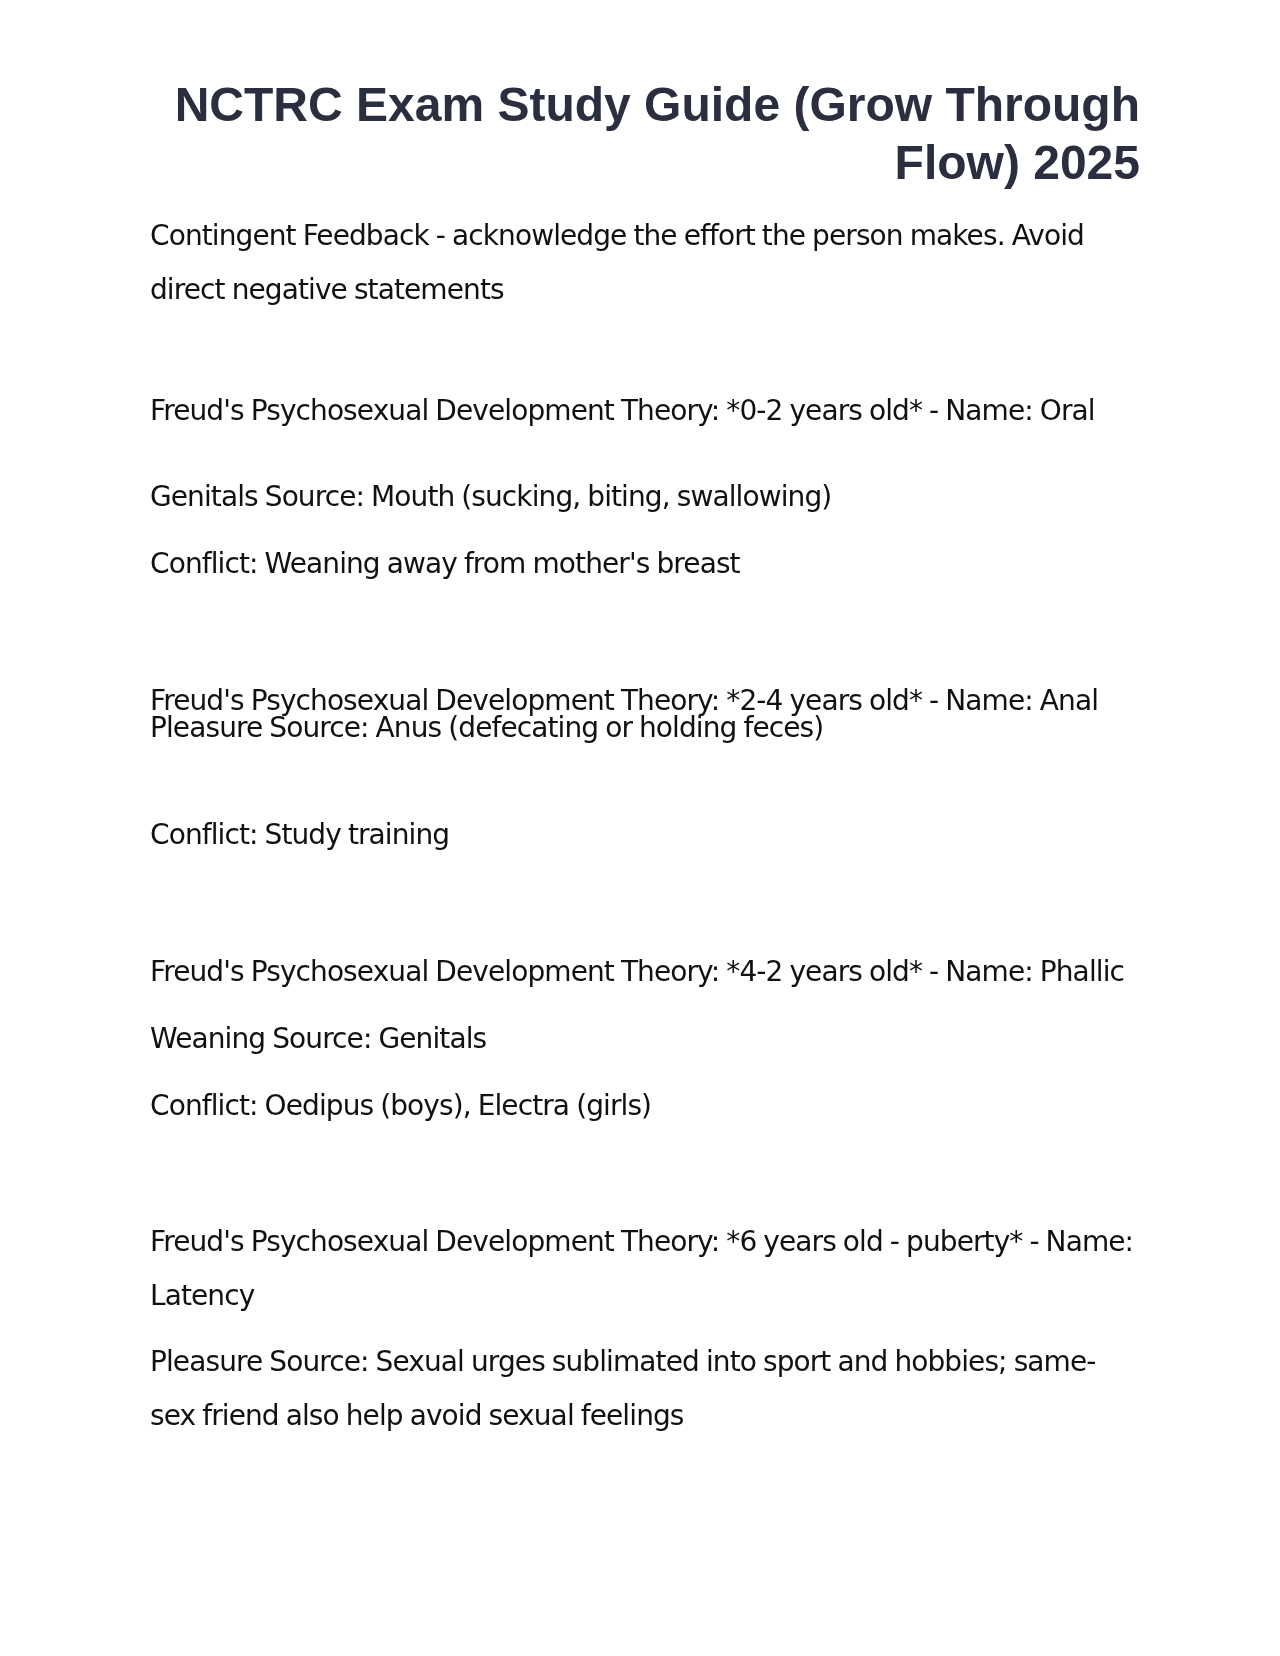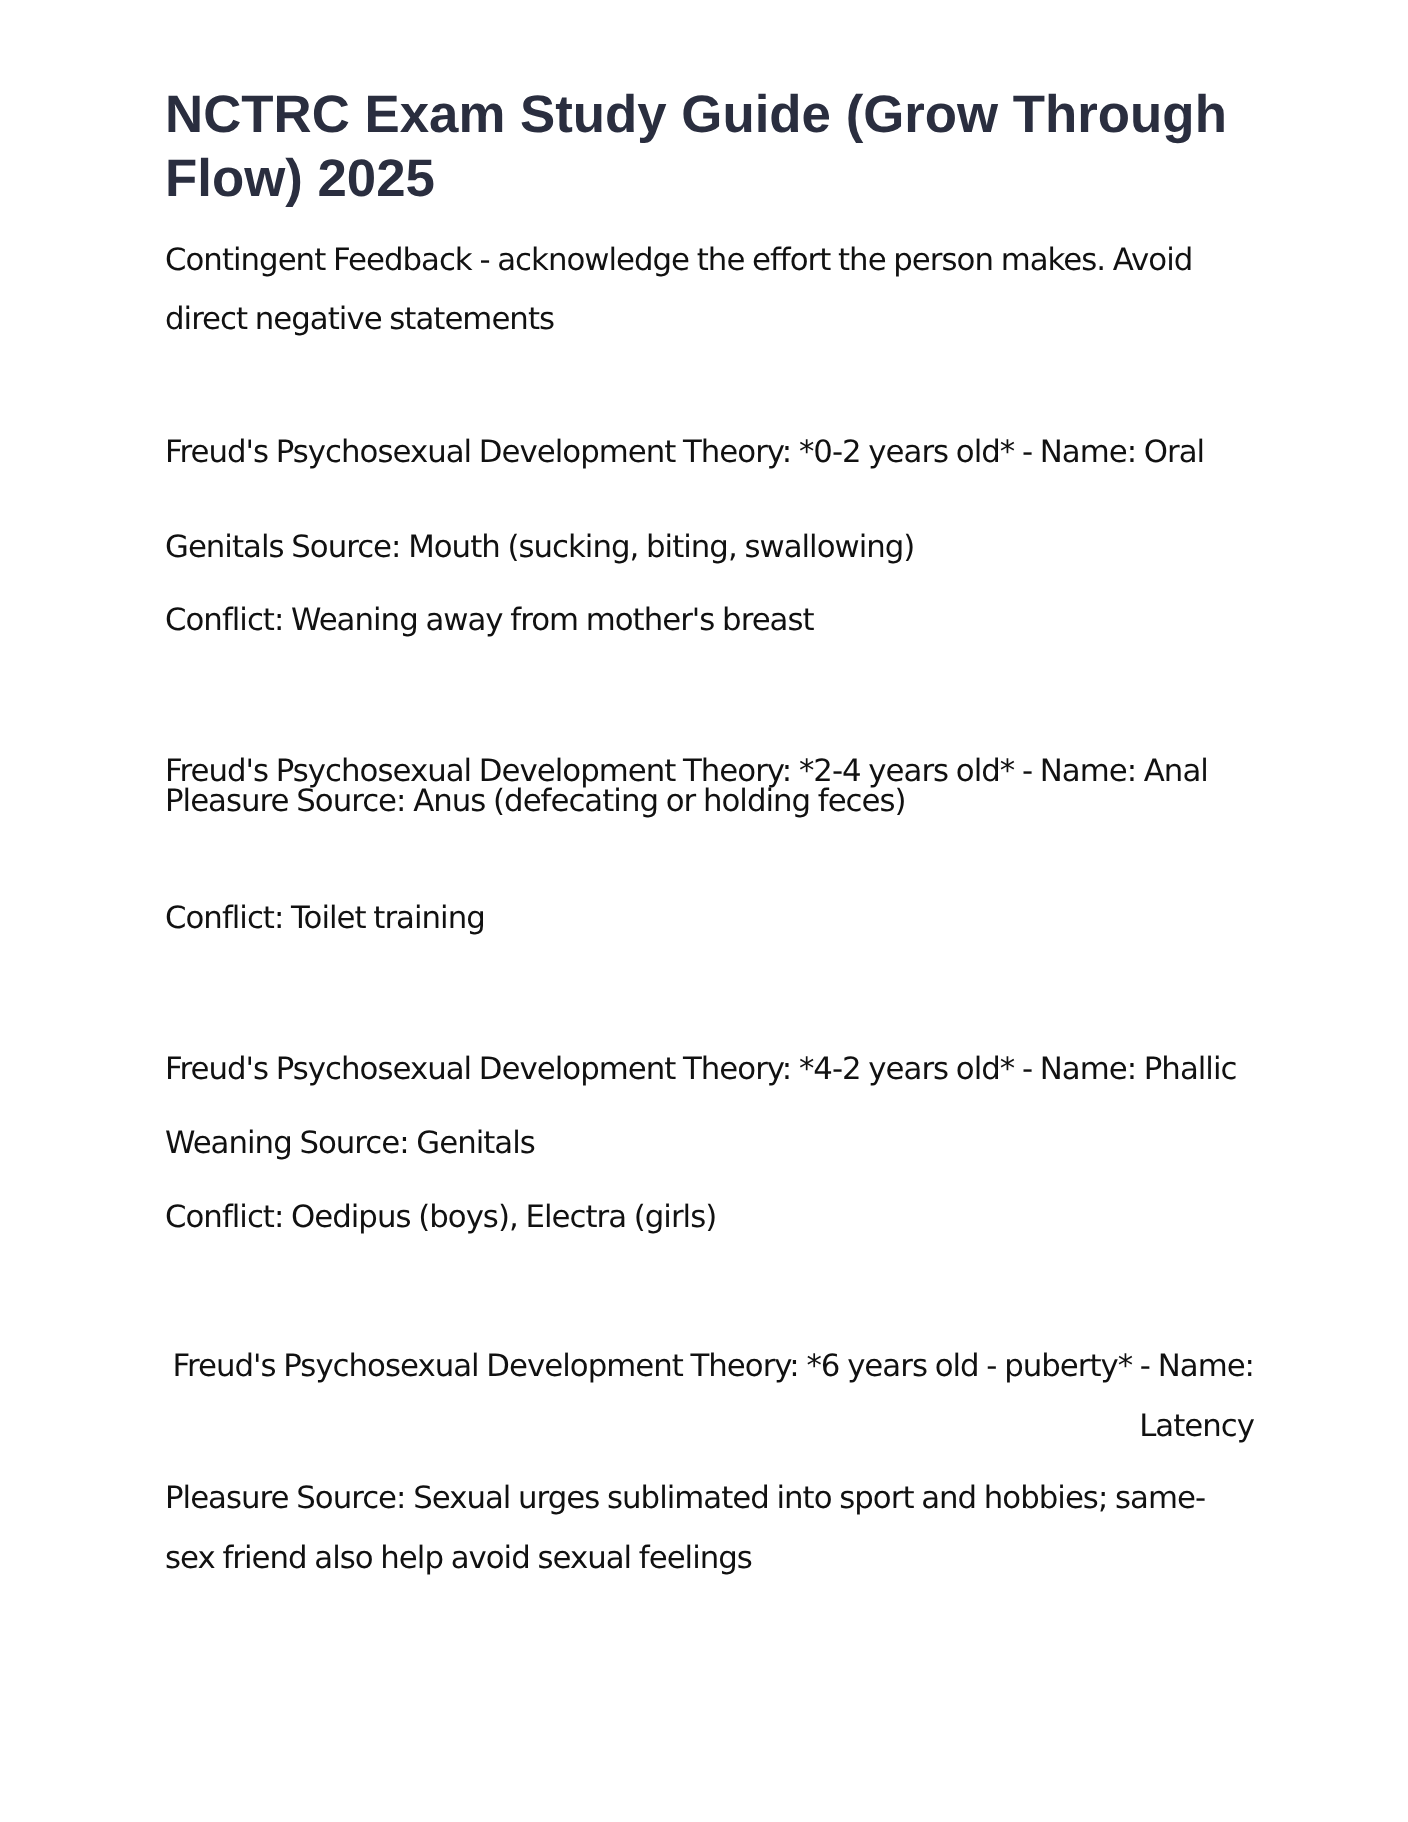--- a/index.html
+++ b/index.html
@@ -23,20 +23,21 @@
       position: absolute;
       left: 0;
       top: 76px;
       width: 990px;
       margin: 0;
       font-family: "Liberation Sans", sans-serif;
       font-weight: bold;
       font-size: 48px;
       line-height: 58px;
       color: #2a2e3f;
+      text-align: right;
     }
     .para {
       position: absolute;
       left: 0;
       width: 990px;
       margin: 0;
       font-family: "DejaVu Sans", sans-serif;
       font-size: 28px;
       line-height: 54px;
       color: #111111;
@@ -51,21 +52,21 @@
   <h1 class="title">NCTRC Exam Study Guide (Grow Through Flow) 2025</h1>
 
   <p class="para" style="top:209px;">Contingent Feedback - acknowledge the effort the person makes. Avoid direct negative statements</p>
 
   <p class="para" style="top:384px;">Freud's Psychosexual Development Theory: *0-2 years old* - Name: Oral</p>
   <p class="para" style="top:470px;">Genitals Source: Mouth (sucking, biting, swallowing)</p>
   <p class="para" style="top:537px;">Conflict: Weaning away from mother's breast</p>
 
   <p class="para" style="top:674px;">Freud's Psychosexual Development Theory: *2-4 years old* - Name: Anal</p>
   <p class="para" style="top:701px;">Pleasure Source: Anus (defecating or holding feces)</p>
-  <p class="para" style="top:808px;">Conflict: Toilet training</p>
+  <p class="para" style="top:808px;">Conflict: Study training</p>
 
   <p class="para" style="top:945px;">Freud's Psychosexual Development Theory: *4-2 years old* - Name: Phallic</p>
   <p class="para" style="top:1012px;">Weaning Source: Genitals</p>
   <p class="para" style="top:1079px;">Conflict: Oedipus (boys), Electra (girls)</p>
 
-  <p class="para" style="top:1215px;text-align:right;">Freud's Psychosexual Development Theory: *6 years old - puberty* - Name: Latency</p>
+  <p class="para" style="top:1215px;">Freud's Psychosexual Development Theory: *6 years old - puberty* - Name: Latency</p>
   <p class="para" style="top:1335px;">Pleasure Source: Sexual urges sublimated into sport and hobbies; same-sex friend also help avoid sexual feelings</p>
 </div>
 
 </body></html>

